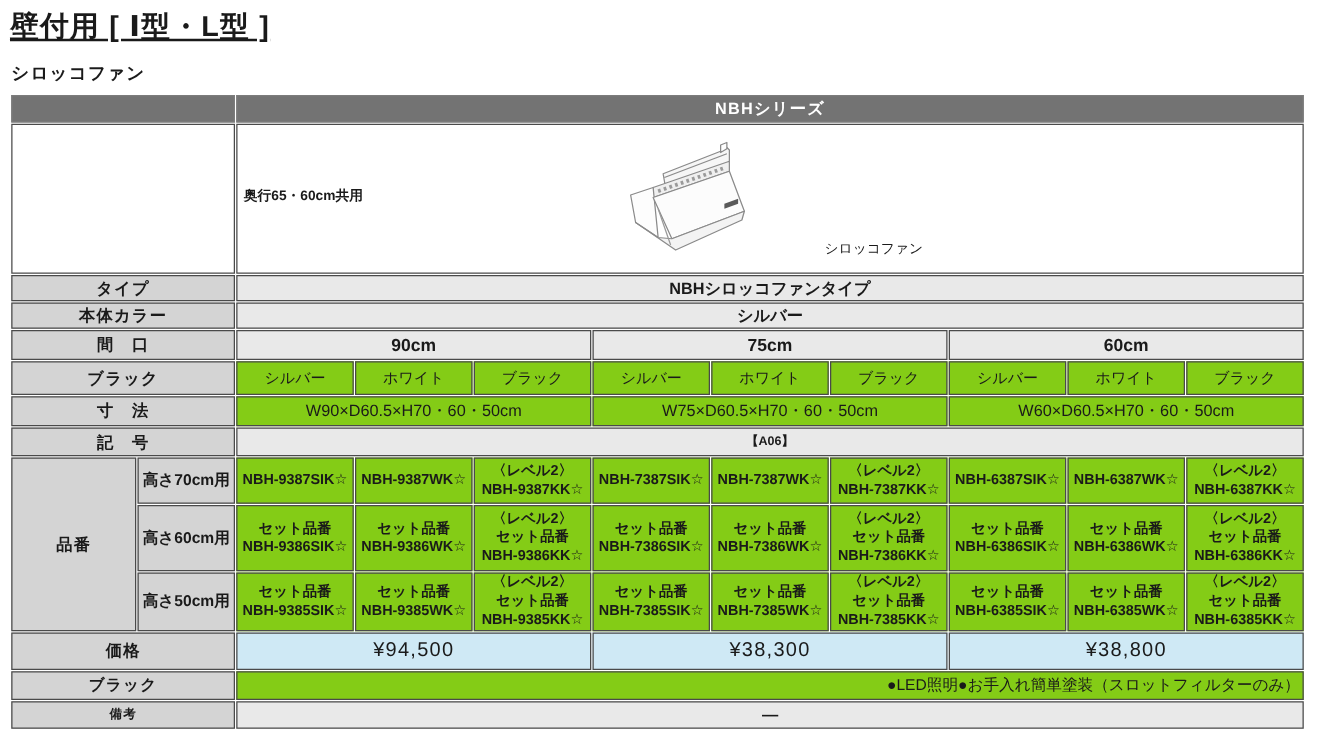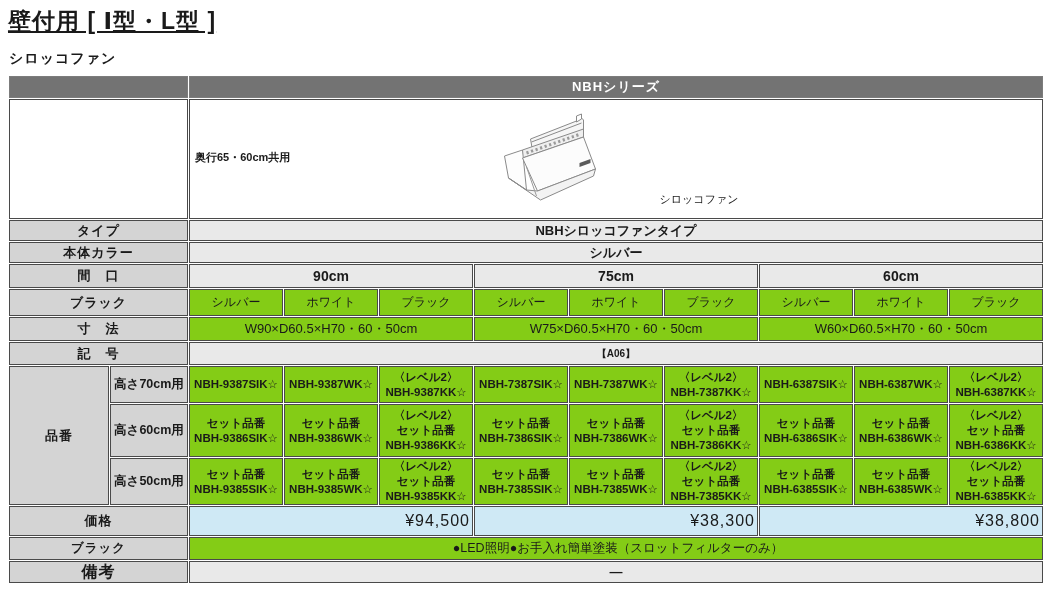--- a/index.html
+++ b/index.html
@@ -19,22 +19,22 @@
     border:1px solid #4a4a4a;text-align:center;vertical-align:middle;
     padding:0 2px;font-size:13px;line-height:1.25;overflow:hidden;
   }
   td.hdr{background:#737373;color:#ffffff;font-weight:bold;font-size:13px;height:20px;border-color:#7c7c7c;letter-spacing:1px;}
   td.lbl{background:#d4d4d4;font-weight:bold;font-size:13px;letter-spacing:1px;}
   td.sub{background:#d4d4d4;font-weight:bold;font-size:12.5px;}
   td.shade{background:#e9e9e9;font-weight:bold;}
   td.val{background:#84cc16;}
   td.bold{font-weight:bold;}
   td.code{font-size:11.5px;font-weight:bold;white-space:pre-line;line-height:1.3;letter-spacing:0;}
-  td.price{background:#cfe9f5;font-size:16px;letter-spacing:1px;text-align:right;}
-  td.features-val{text-align:center;padding-left:6px;font-size:12.5px;}
+  td.price{background:#cfe9f5;font-size:16px;letter-spacing:1px;}
+  td.features-val{text-align:right;padding-left:6px;font-size:12.5px;}
   td.img-left{background:#ffffff;}
   td.img-main{background:#ffffff;position:relative;height:118px;}
   .img-note{position:absolute;top:3px;left:5px;font-size:11px;font-weight:bold;margin-top:48px;}
   .img-wrap{display:flex;align-items:flex-end;justify-content:center;gap:16px;height:100%;padding-bottom:6px;box-sizing:border-box;}
   .img-caption{font-size:11px;padding-bottom:6px;}
   .hood-svg{display:block;}
 </style>
 </head>
 <body>
 
@@ -208,17 +208,17 @@
     <td colspan="3" class="price">¥38,300</td>
     <td colspan="3" class="price">¥38,800</td>
   </tr>
 
   <tr style="height:23px">
     <td colspan="2" class="lbl" style="font-size:12.5px">ブラック</td>
     <td colspan="9" class="val features-val">●LED照明●お手入れ簡単塗装（スロットフィルターのみ）</td>
   </tr>
 
   <tr style="height:22px">
-    <td colspan="2" class="lbl" style="font-size:16px">備考</td>
+    <td colspan="2" class="lbl" style="font-size:10px">備考</td>
     <td colspan="9" class="shade">―</td>
   </tr>
 </tbody>
   </table>
 
 </body></html>

